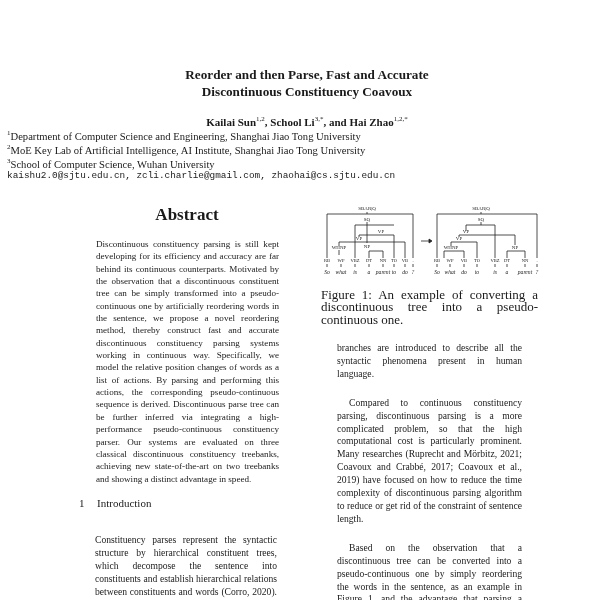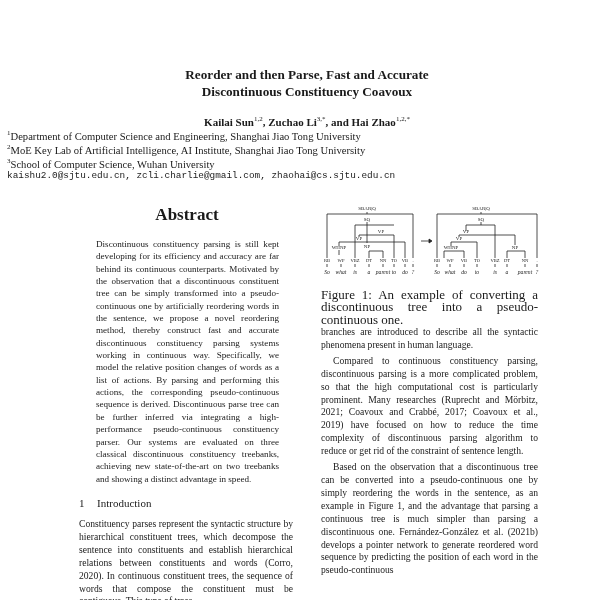--- a/index.html
+++ b/index.html
@@ -16,35 +16,35 @@
   .emails { left: 0; width: 600px; top: 169px; 
             font-family: "Liberation Mono", "DejaVu Sans Mono", monospace; font-size: 9.4px; line-height: 13px; }
   .abs-head { left: 60px; width: 240px; top: 205px; text-align: center; font-weight: bold; font-size: 17px; }
   .abstract { left: 89px; width: 183px; top: 238px; font-size: 9.1px; line-height: 12.35px;
               text-align: justify; }
   .sec-head { left: 72px; top: 497px; font-weight: normal; font-size: 11px; }
   .sec-head .num { display: inline-block; width: 18px; }
   .col-left { left: 72px; width: 214px; top: 518px; font-size: 9.6px; line-height: 12.9px; text-align: justify; }
   .caption { left: 314px; width: 217px; top: 289px; font-size: 13px; line-height: 12.4px; text-align: justify; }
   .col-right { left: 314px; width: 217px; top: 326px; font-size: 9.6px; line-height: 12.9px; text-align: justify; }
-  .col-right p, .col-left p { margin: 0; }
+  .col-right p, .col-left p { margin: 16px; }
   .col-right p.indent { text-indent: 12px; margin-top: 3px; }
   .figure { left: 312px; top: 203px; width: 224px; height: 80px; }
   .figure svg text { font-family: "Liberation Serif", serif; }
 </style>
 </head>
 <body>
 
 <div class="abs title">
   <div>Reorder and then Parse, Fast and Accurate</div>
   <div>Discontinuous Constituency Coavoux</div>
 </div>
 
 <div class="abs authors">
-  <span>Kailai Sun</span><sup>1,2</sup><span>, </span><span>Zuchao Li</span><sup>3,*</sup><span>, and </span><span>Hai Zhao</span><sup>1,2,*</sup>
+  <span>Kailai Sun</span><sup>1,2</sup><span>, </span><span>School Li</span><sup>3,*</sup><span>, and </span><span>Hai Zhao</span><sup>1,2,*</sup>
 </div>
 
 <div class="abs affil" style="top:126px"><sup>1</sup><span>Department of Computer Science and Engineering, Shanghai Jiao Tong University</span></div>
 <div class="abs affil" style="top:140px"><sup>2</sup><span>MoE Key Lab of Artificial Intelligence, AI Institute, Shanghai Jiao Tong University</span></div>
 <div class="abs affil" style="top:154px"><sup>3</sup><span>School of Computer Science, Wuhan University</span></div>
 
 <div class="abs emails">kaishu2.0@sjtu.edu.cn, zcli.charlie@gmail.com, zhaohai@cs.sjtu.edu.cn</div>
 
 <div class="abs abs-head">Abstract</div>
 <div class="abs abstract">Discontinuous constituency parsing is still kept developing for its efficiency and accuracy are far behind its continuous counterparts. Motivated by the observation that a discontinuous constituent tree can be simply transformed into a pseudo-continuous one by artificially reordering words in the sentence, we propose a novel reordering method, thereby construct fast and accurate discontinuous constituency parsing systems working in continuous way. Specifically, we model the relative position changes of words as a list of actions. By parsing and performing this actions, the corresponding pseudo-continuous sequence is derived. Discontinuous parse tree can be further inferred via integrating a high-performance pseudo-continuous constituency parser. Our systems are evaluated on three classical discontinuous constituency treebanks, achieving new state-of-the-art on two treebanks and showing a distinct advantage in speed.</div>

